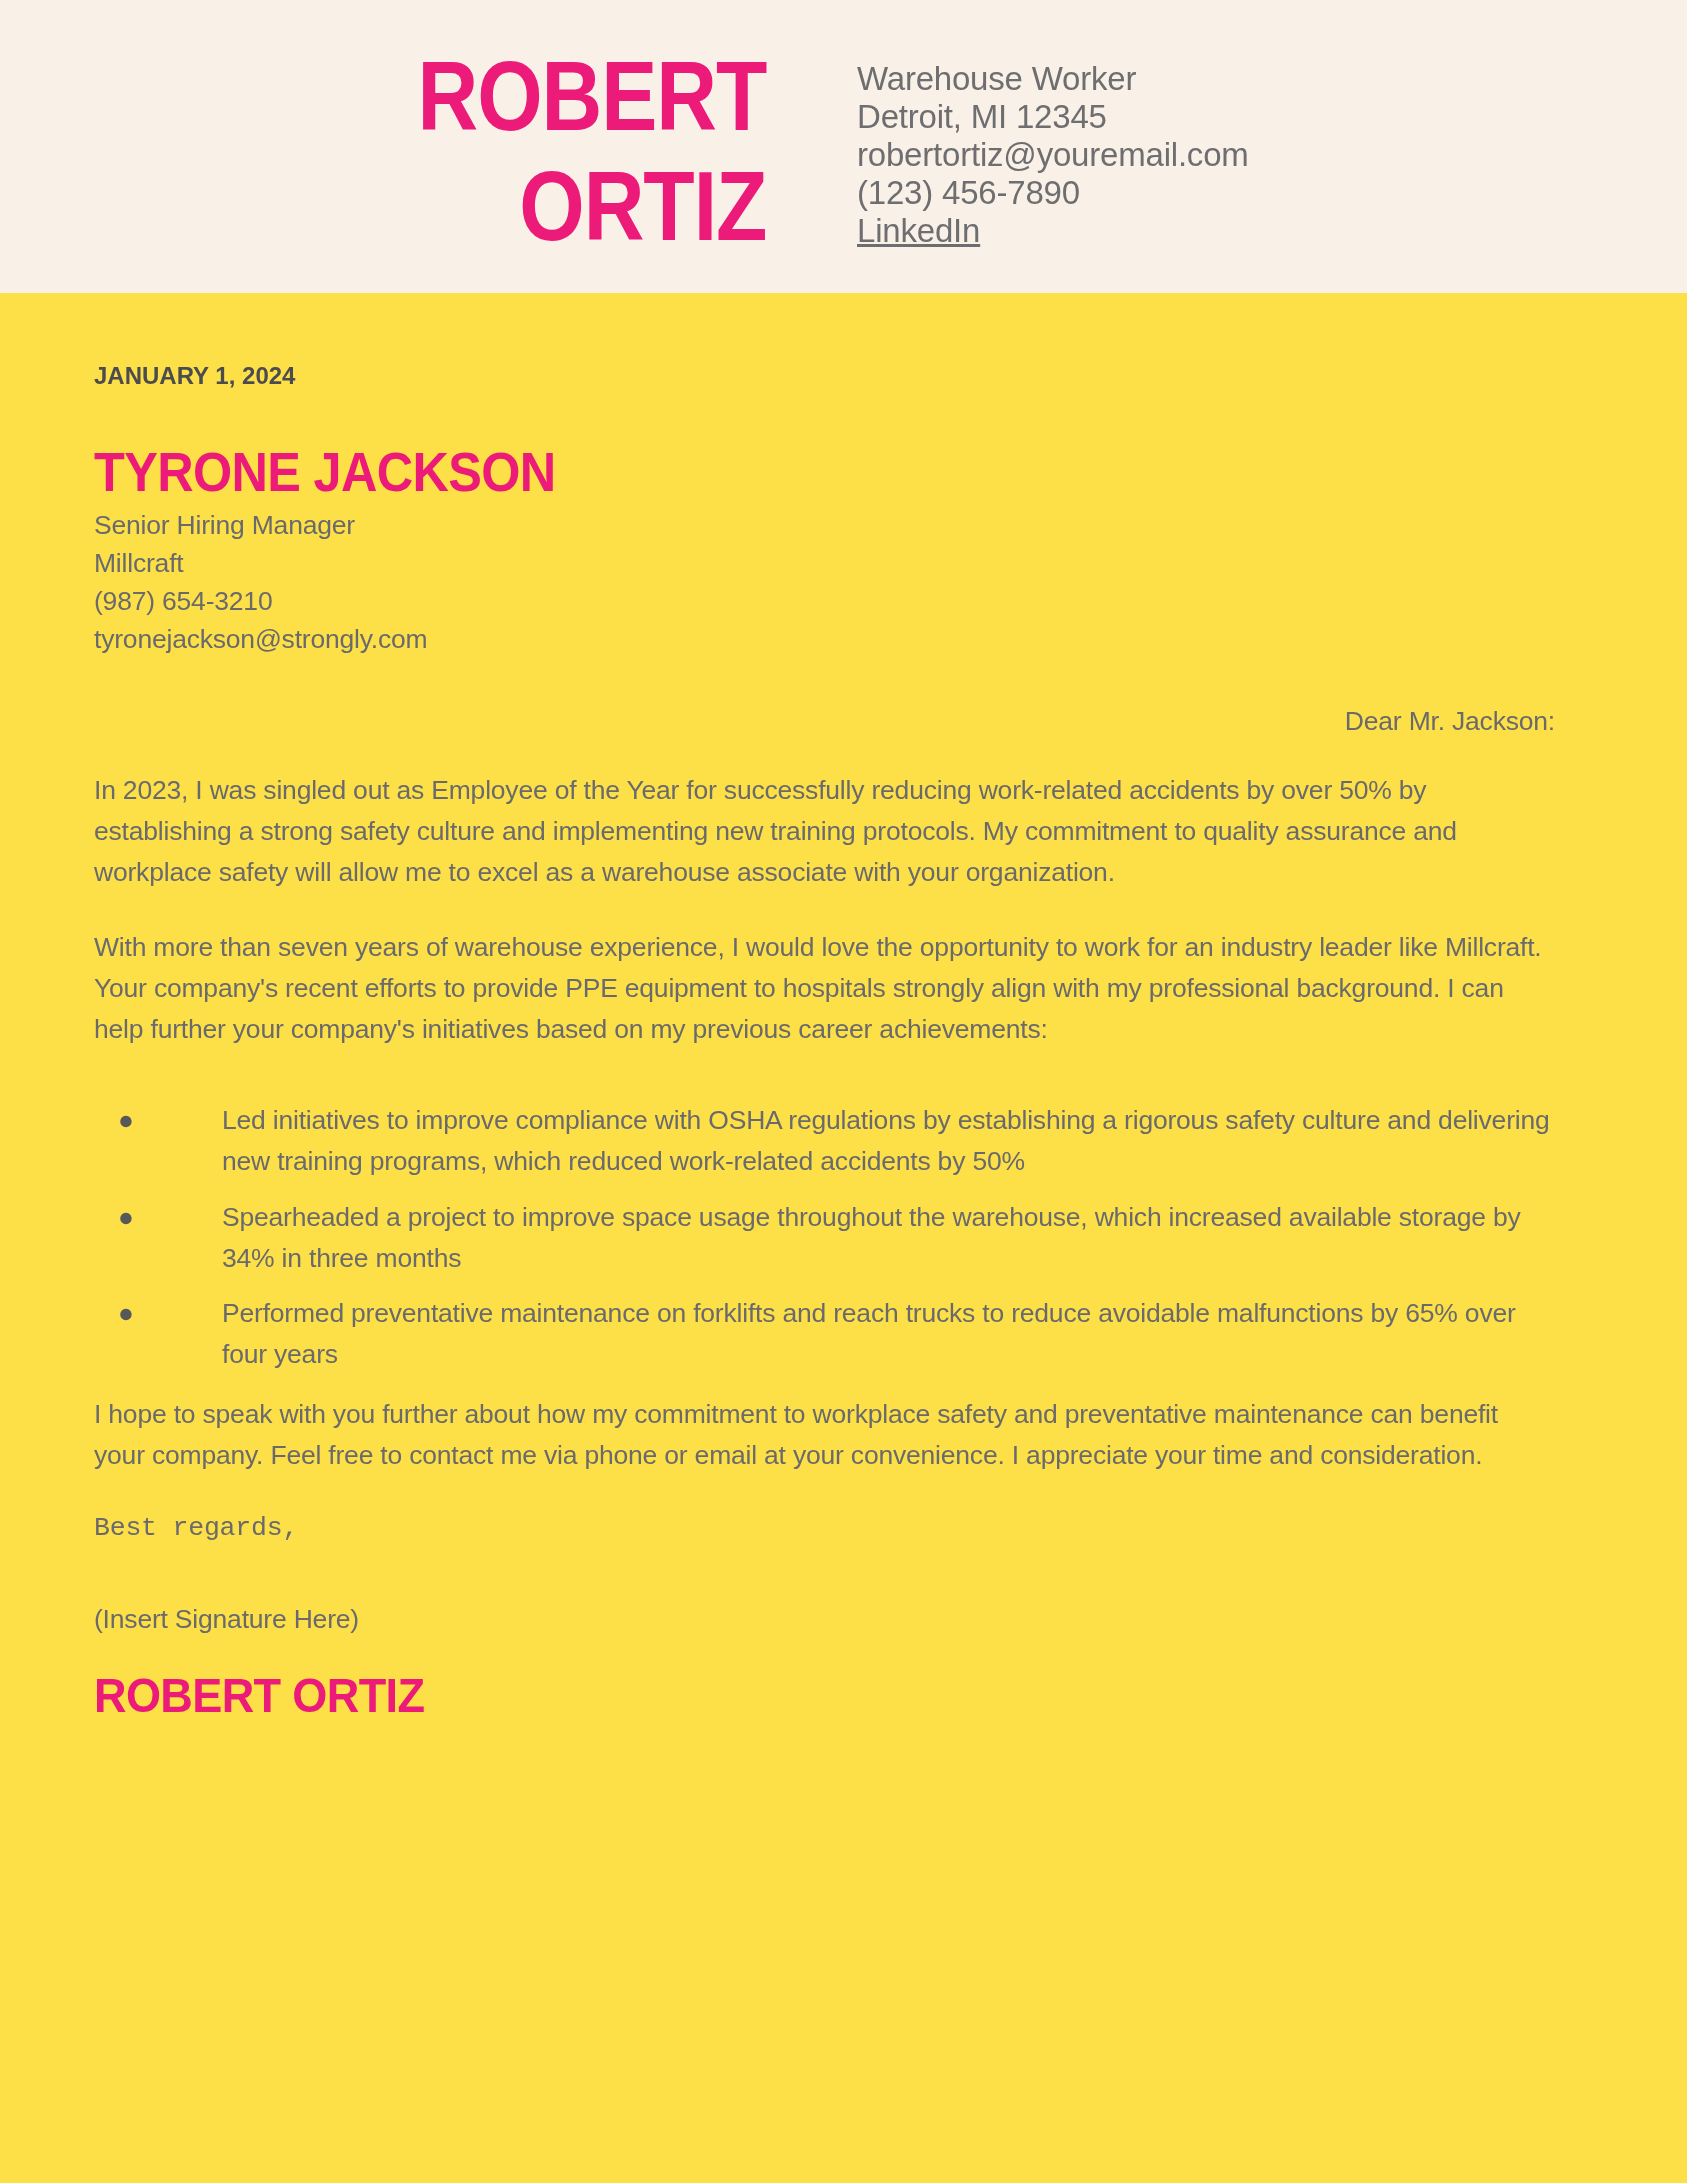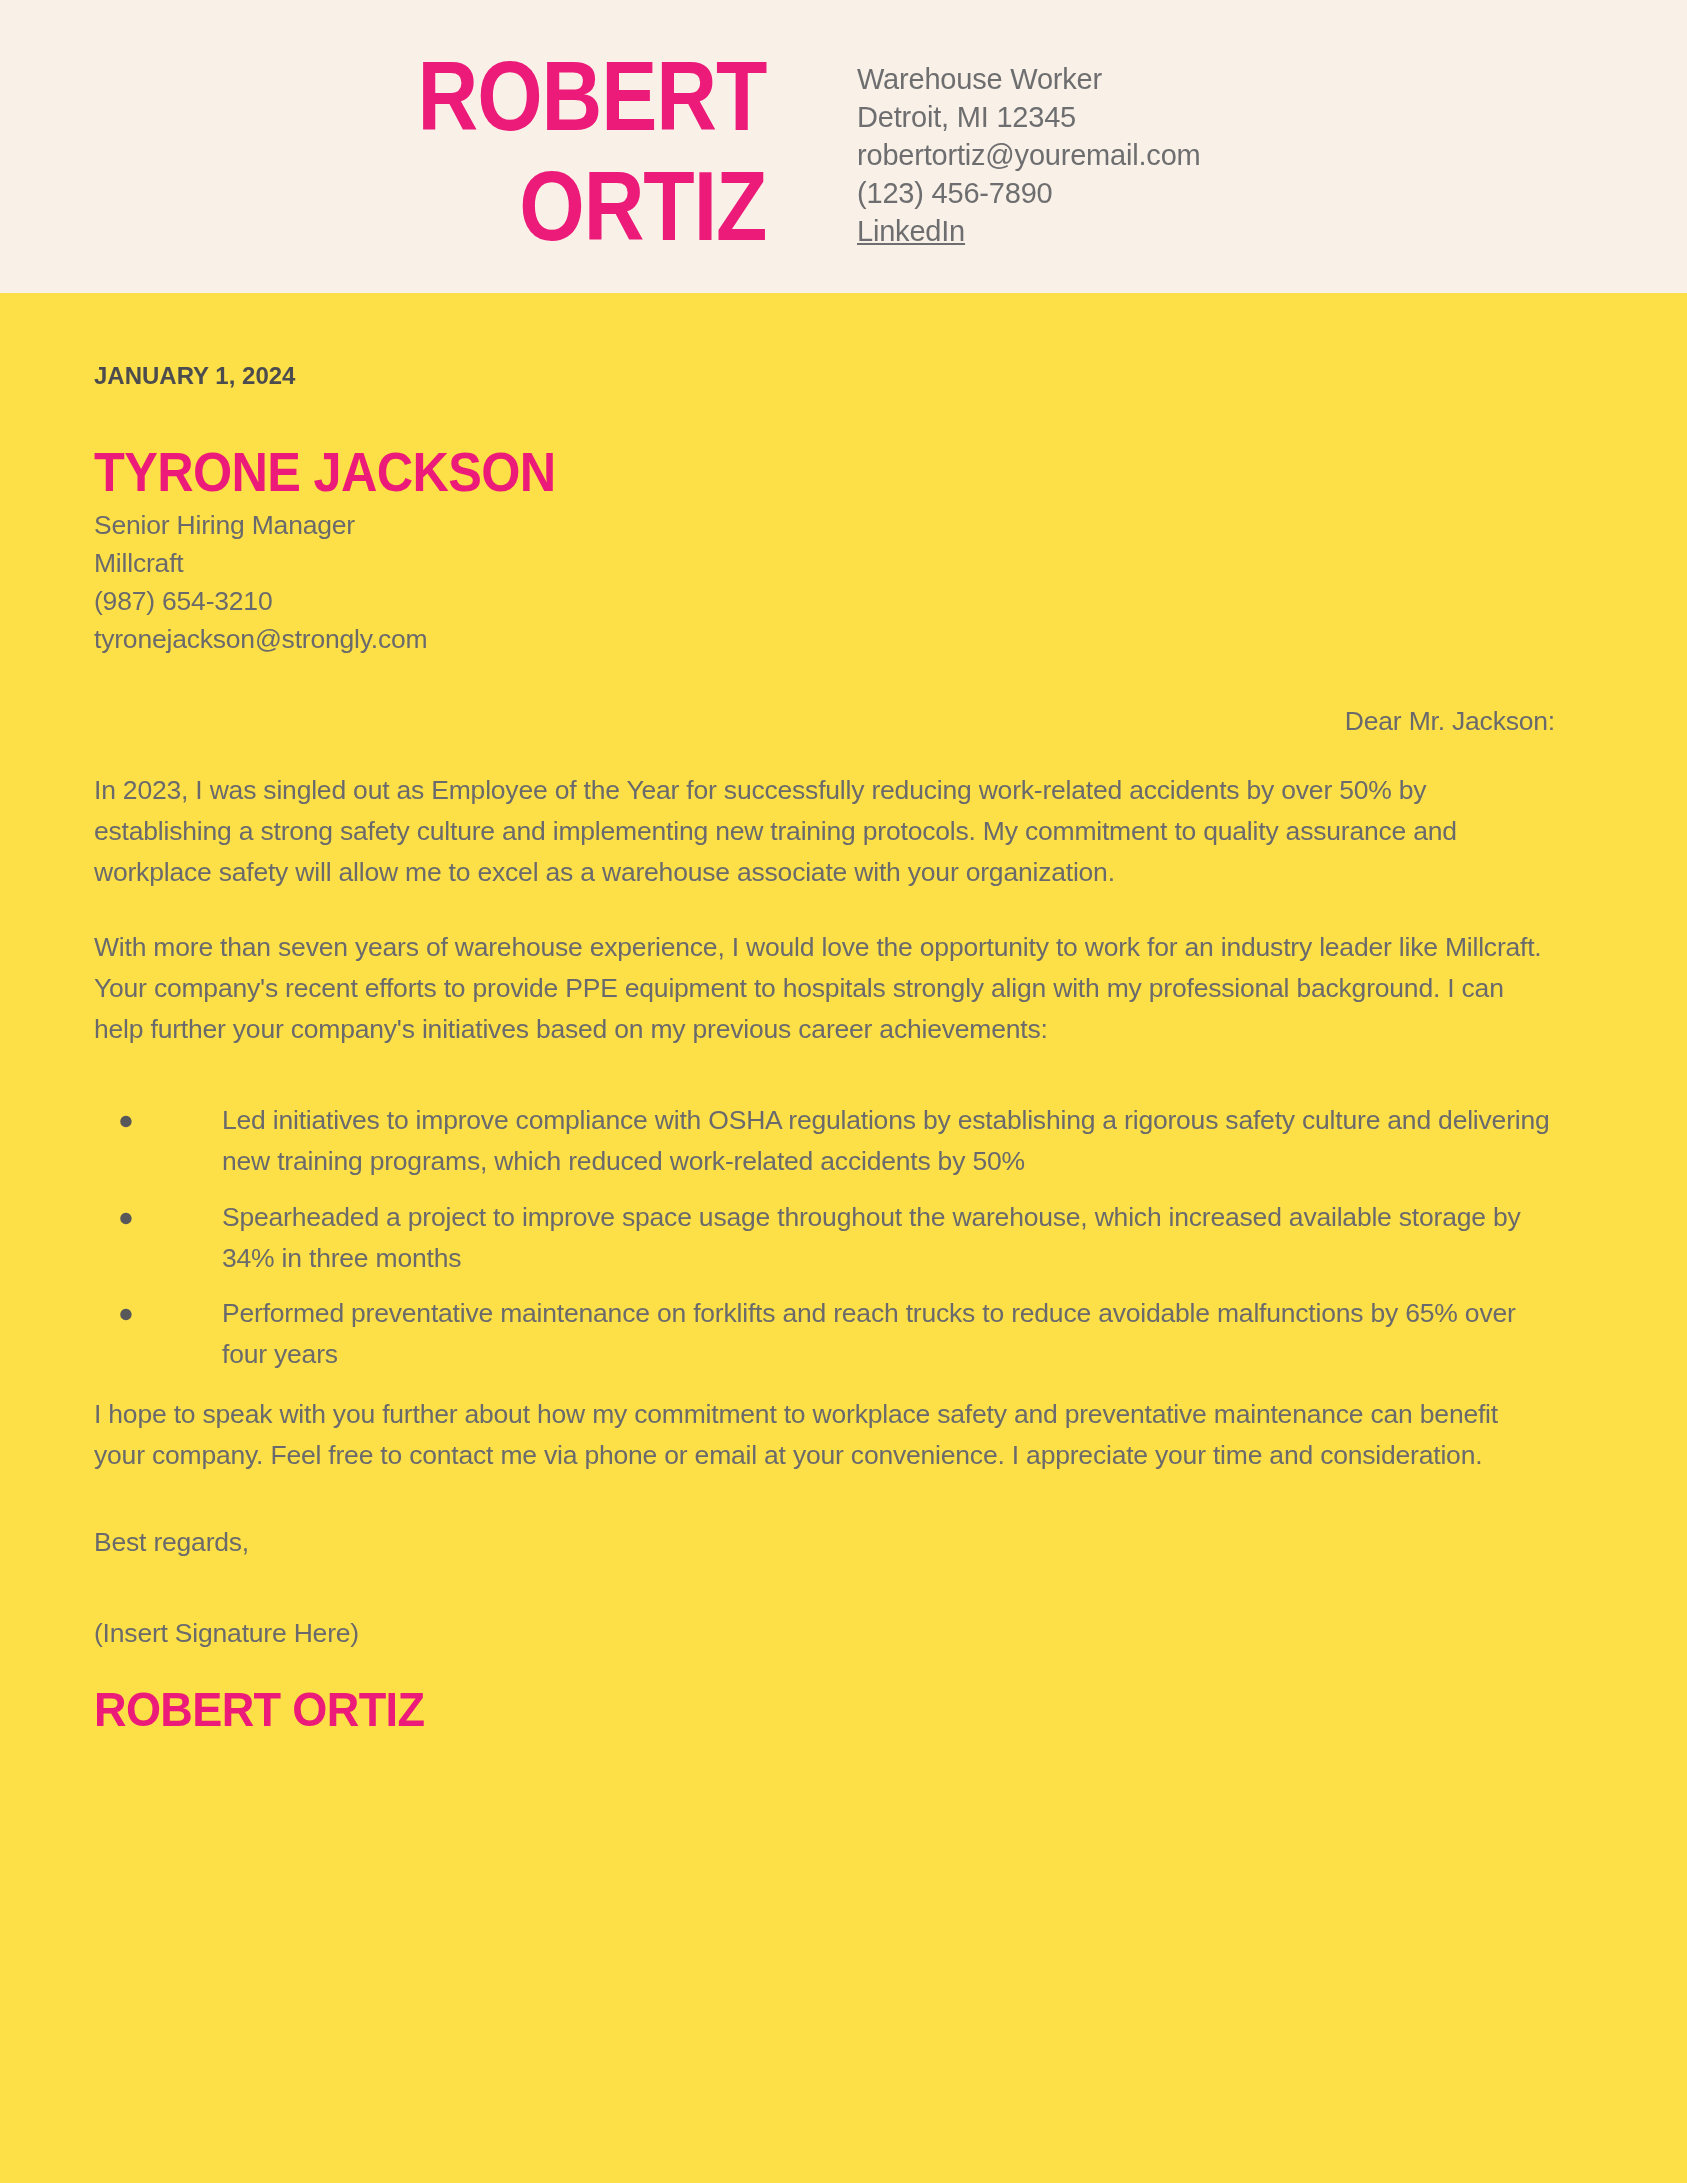--- a/index.html
+++ b/index.html
@@ -41,21 +41,21 @@
     line-height: 110px;
     letter-spacing: -1.3px;
     transform: scaleX(0.85);
     transform-origin: 100% 0;
     white-space: nowrap;
   }
   .contact-block {
     position: absolute;
     top: 60px;
     left: 857px;
-    font-size: 29px;
+    font-size: 33px;
     line-height: 38px;
     color: var(--contact-gray, #6E6E70);
     letter-spacing: -0.2px;
   }
   .linkedin-link {
     color: inherit;
     text-decoration: underline;
     cursor: pointer;
   }
 
@@ -115,22 +115,23 @@
     left: 24px;
     top: 0;
     font-size: 26.5px;
     line-height: 41px;
     color: #58585A;
   }
   .closing {
     margin-top: 19px;
   }
   .signoff {
-    margin-top: 47px;
-    line-height: 38px;
+    margin-top: 33px;
+    line-height: 38px;
+    font-family: Liberation Mono, monospace;
   }
   .signature-placeholder {
     margin-top: 53px;
     line-height: 38px;
   }
   .signature-name {
     margin-top: 28px;
     color: var(--accent-pink, #EC1A78);
     font-weight: 700;
     font-size: 49px;

